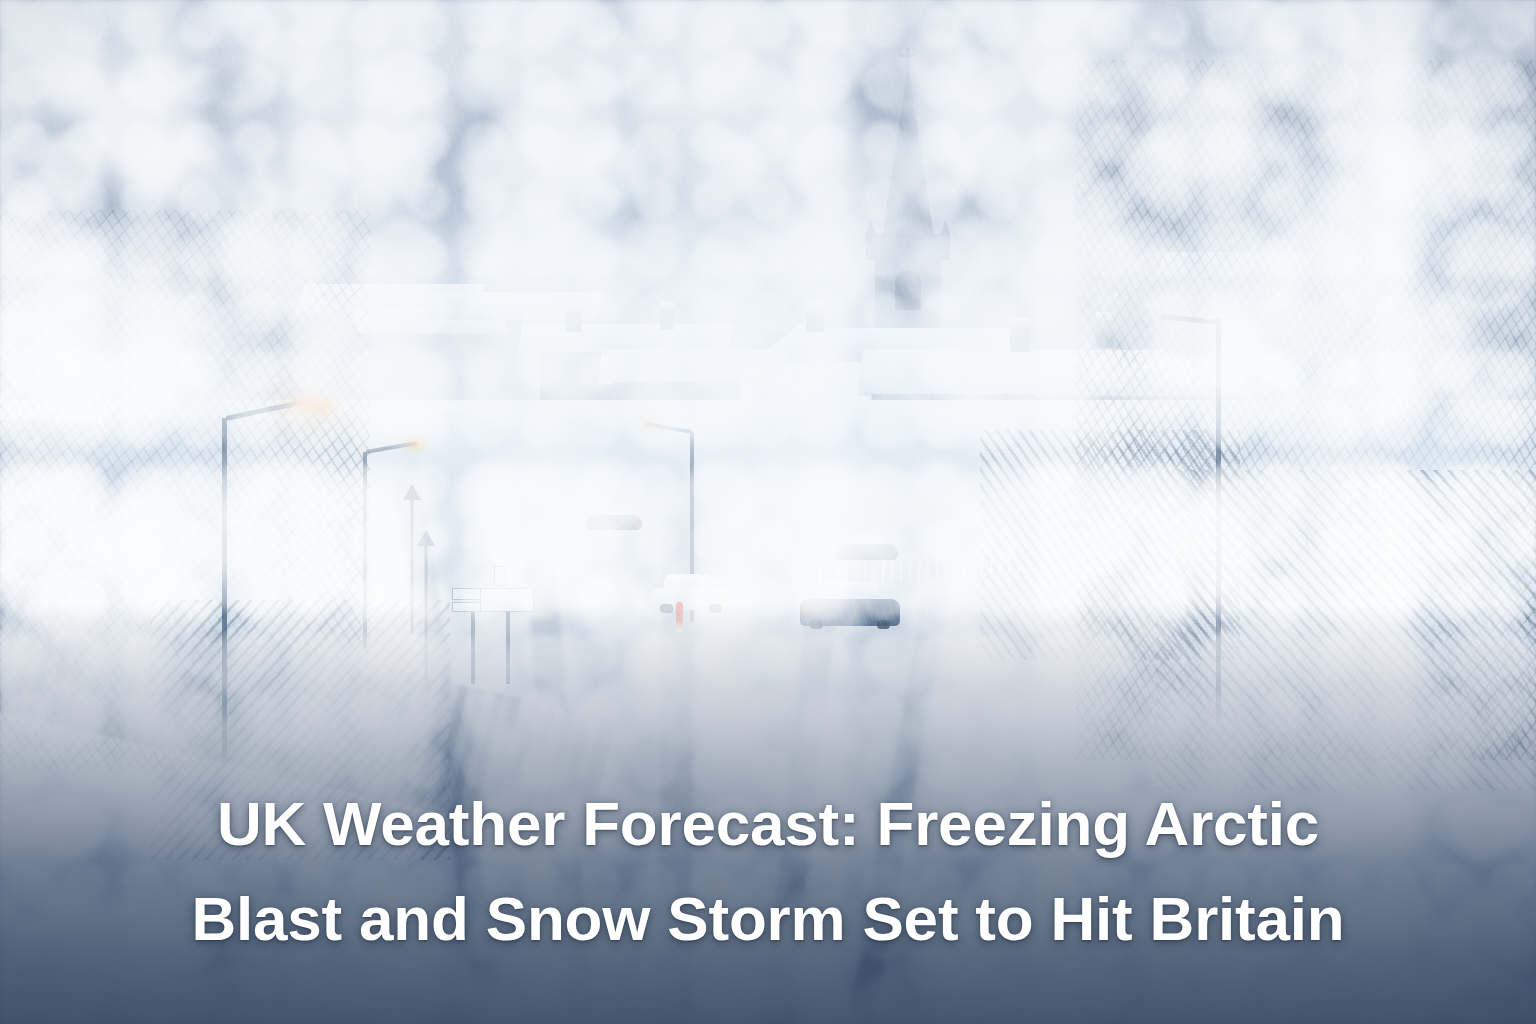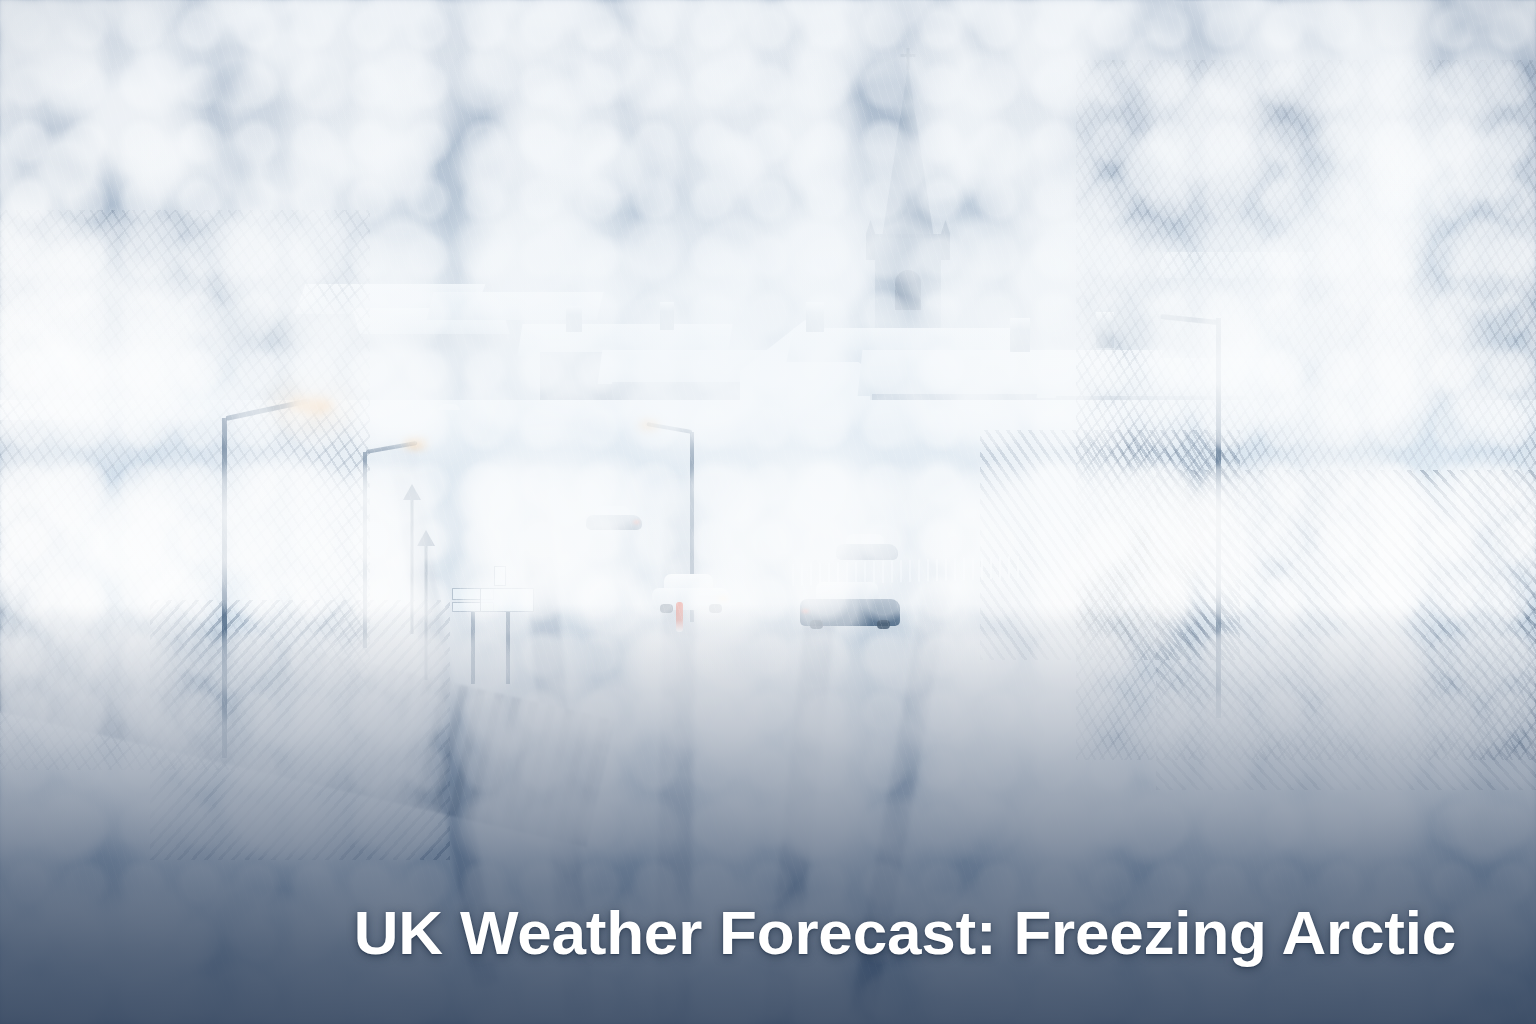--- a/index.html
+++ b/index.html
@@ -253,23 +253,23 @@
     background:linear-gradient(180deg,
       rgba(38,60,92,0) 0%,
       rgba(38,60,92,.28) 30%,
       rgba(36,57,88,.55) 58%,
       rgba(33,53,82,.72) 82%,
       rgba(31,50,78,.80) 100%);
   }
 
   
   #headline{
-    position:absolute;left:0;right:0;bottom:44px;
-    display:flex;flex-direction:row;align-items:center;justify-content:flex-end;
-    padding:0 80px;
+    position:absolute;left:0;right:0;bottom:58px;
+    display:flex;flex-direction:column;align-items:center;justify-content:flex-end;
+    padding:0 56px;
     z-index:40;
   }
   #headline .hl-line{
     color:#ffffff;
     font-size:62px;
     font-weight:700;
     line-height:95px;
     letter-spacing:-0.2px;
     text-align:center;
     white-space:nowrap;
@@ -456,15 +456,16 @@
        background-size:211px 211px, 263px 263px, 317px 317px;
        background-position:41px 23px, 151px 131px, 233px 197px;
        opacity:.75;filter:blur(3px);"></div>
 
   <div class="layer" id="whiteout"></div>
   <div class="layer" id="vignette"></div>
   <div id="bottom-scrim"></div>
 
   <div id="headline">
     <div class="hl-line">UK Weather Forecast: Freezing Arctic</div>
+    <div class="hl-line">Blast and Snow Storm Set to Hit Britain</div>
   </div>
 
 </div>
 
 </body></html>

